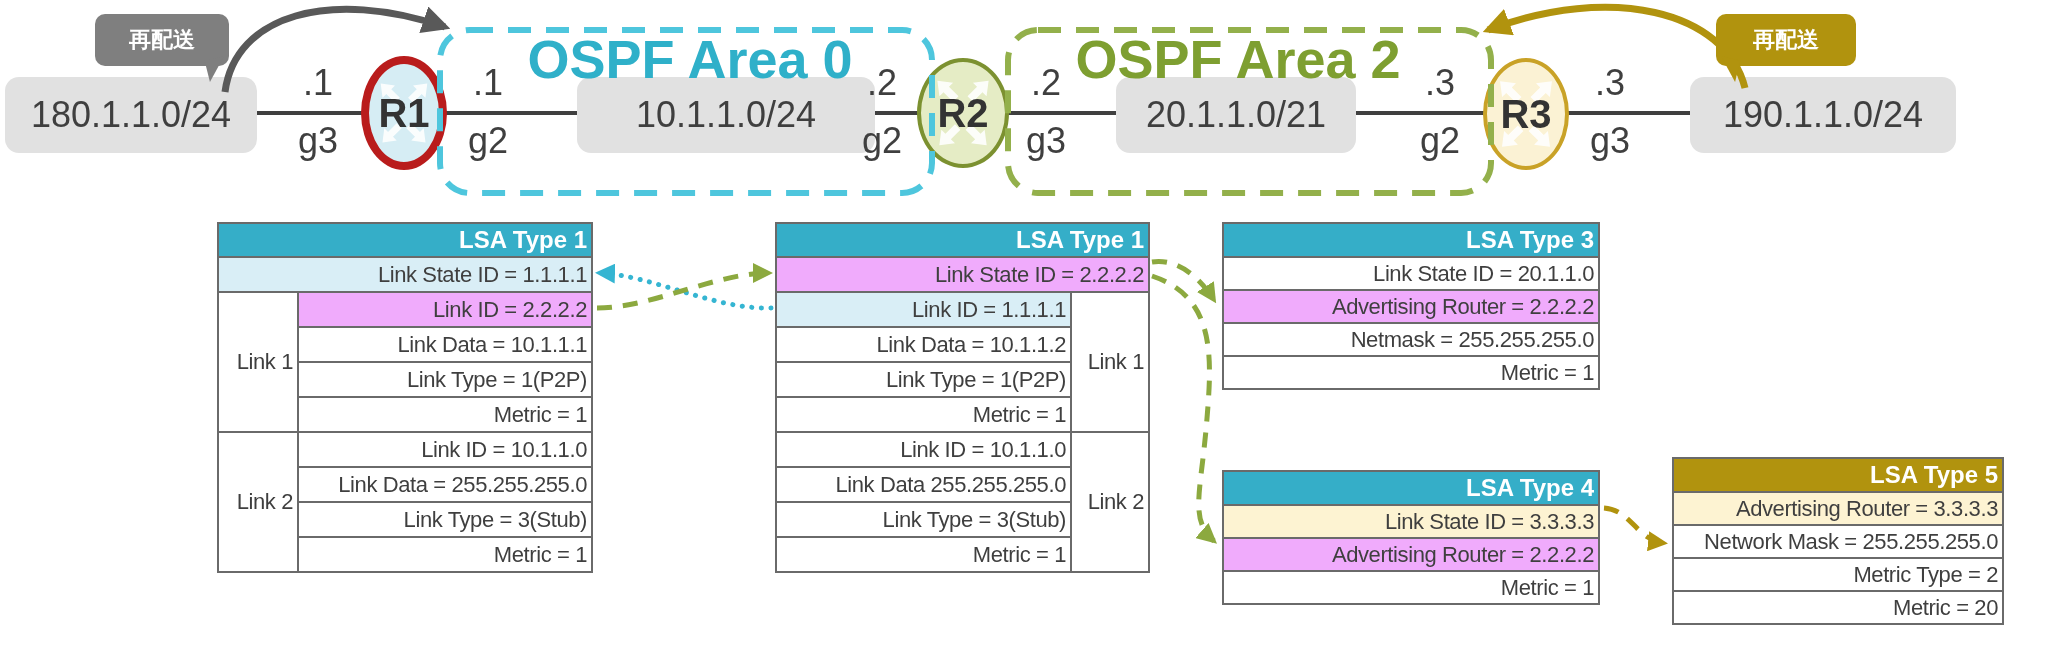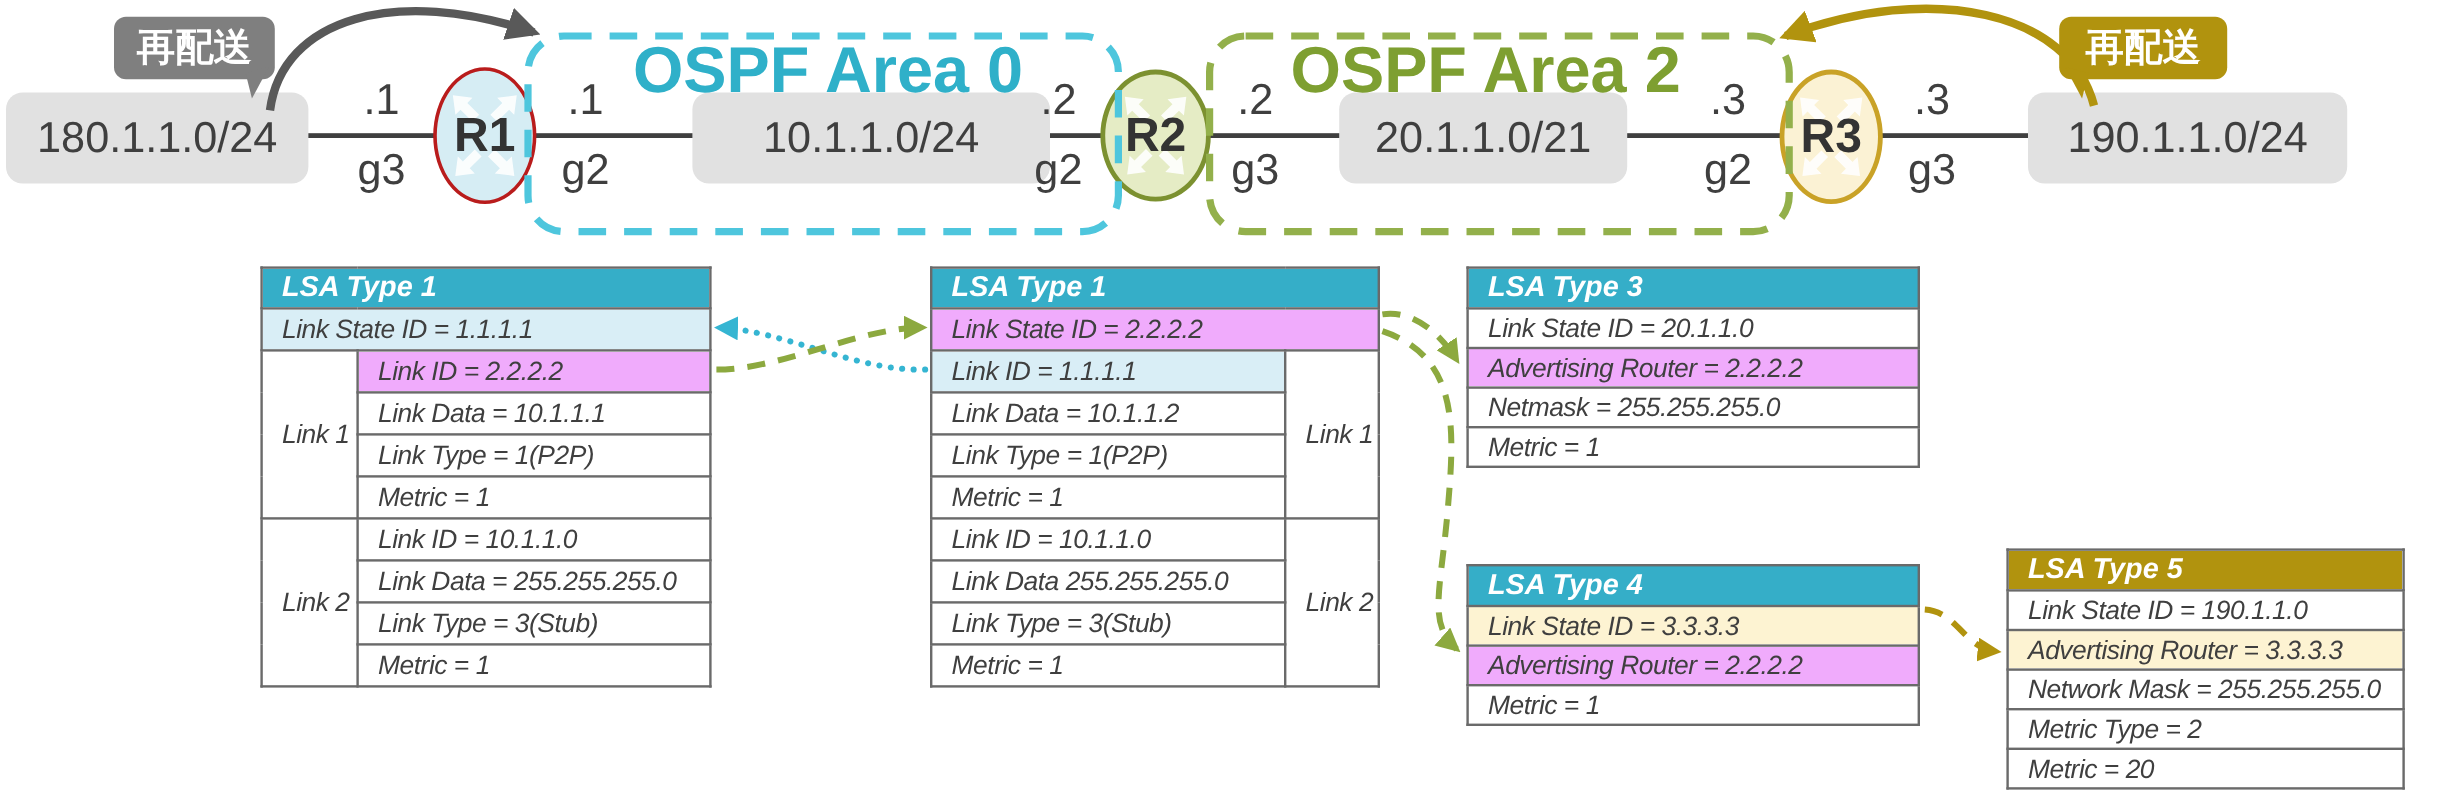--- a/index.html
+++ b/index.html
@@ -14,51 +14,51 @@
     position:absolute; top:77px; height:76px; background:#e1e1e1; border-radius:14px;
     display:flex; align-items:center; justify-content:center;
     font-size:36px; color:#3f3f3f; z-index:2; white-space:nowrap;
   }
   .router {
     position:absolute; border-radius:50%; z-index:3;
     display:flex; align-items:center; justify-content:center;
   }
   .router svg { position:absolute; inset:0; width:100%; height:100%; }
   .router .rlabel { position:relative; z-index:2; font-size:40px; font-weight:bold; color:#333; }
-  .r1 { left:361px; top:56px; width:86px; height:114px; background:#d6edf4; border:3px solid #b91c1c; }
+  .r1 { left:361px; top:56px; width:86px; height:114px; background:#d6edf4; border:8px solid #b91c1c; }
   .r2 { left:917px; top:58px; width:92px; height:110px; background:#e5ecc5; border:4px solid #7c9130; }
   .r3 { left:1483px; top:58px; width:86px; height:112px; background:#fbf2d4; border:4px solid #c9a227; }
   .iflab { position:absolute; transform:translateX(-50%); font-size:36px; color:#3f3f3f; z-index:4; white-space:nowrap; }
   .area-label { position:absolute; transform:translateX(-50%); top:28px; font-size:54px; font-weight:700; z-index:5; white-space:nowrap; }
   .area0-label { color:#2fb0c9; }
   .area2-label { color:#7e9f31; }
   .badge {
     position:absolute; top:14px; height:52px; border-radius:10px; z-index:5;
     display:flex; align-items:center; justify-content:center;
-    color:#fff; font-size:32px; font-weight:bold; white-space:nowrap;
+    color:#fff; font-size:22px; font-weight:bold; white-space:nowrap;
   }
   .badge-left { left:95px; width:134px; background:#7f7f7f; }
   .badge-left::after {
     content:""; position:absolute; right:2px; bottom:-14px; width:0; height:0;
     border-top:22px solid #7f7f7f; border-right:20px solid transparent; transform:rotate(-14deg);
   }
   .badge-right { left:1716px; width:140px; background:#b1930e; }
   .badge-right::after {
     content:""; position:absolute; left:2px; bottom:-14px; width:0; height:0;
     border-top:22px solid #b1930e; border-left:20px solid transparent; transform:rotate(14deg);
   }
   .overlay { position:absolute; inset:0; z-index:4; pointer-events:none; }
   
   .tbl {
     position:absolute; z-index:5; border-collapse:collapse; table-layout:fixed;
     background:#fff; z-index:5;
   }
   .tbl th, .tbl td {
-    border:2px solid #6a6a6a; text-align:left; vertical-align:middle;
-    font-size:22px; letter-spacing:-0.4px; color:#3f3f3f; padding:0 16px; white-space:nowrap; overflow:hidden;font-style:italic;
+    border:2px solid #6a6a6a; text-align:right; vertical-align:middle;
+    font-size:22px; letter-spacing:-0.4px; color:#3f3f3f; padding:0 4px; white-space:nowrap; overflow:hidden;
   }
   .tbl th { font-size:24px; letter-spacing:0; color:#fff; font-weight:bold; height:34px; }
   .t12 td { height:35px; }
   .t345 td { height:33px; }
   .hdr-teal { background:#35aec8; }
   .hdr-gold { background:#b1930e; }
   .bg-blue   { background:#d9eef6; }
   .bg-olive  { background:#f0abfc; }
   .bg-yellow { background:#fdf3d2; }
 </style>
@@ -278,23 +278,20 @@
         </tr>
   </tbody>
     </table>
 
   <table class="tbl t345" style="left:1672px;top:457px;width:332px;">
     <tbody>
         <tr>
           <th class="hdr-gold">LSA Type 5</th>
         </tr>
     <tr>
-          <td>Link State ID = 190.1.1.0</td>
-        </tr>
-    <tr>
           <td class="bg-yellow">Advertising Router = 3.3.3.3</td>
         </tr>
     <tr>
           <td>Network Mask = 255.255.255.0</td>
         </tr>
     <tr>
           <td>Metric Type = 2</td>
         </tr>
     <tr>
           <td>Metric = 20</td>

